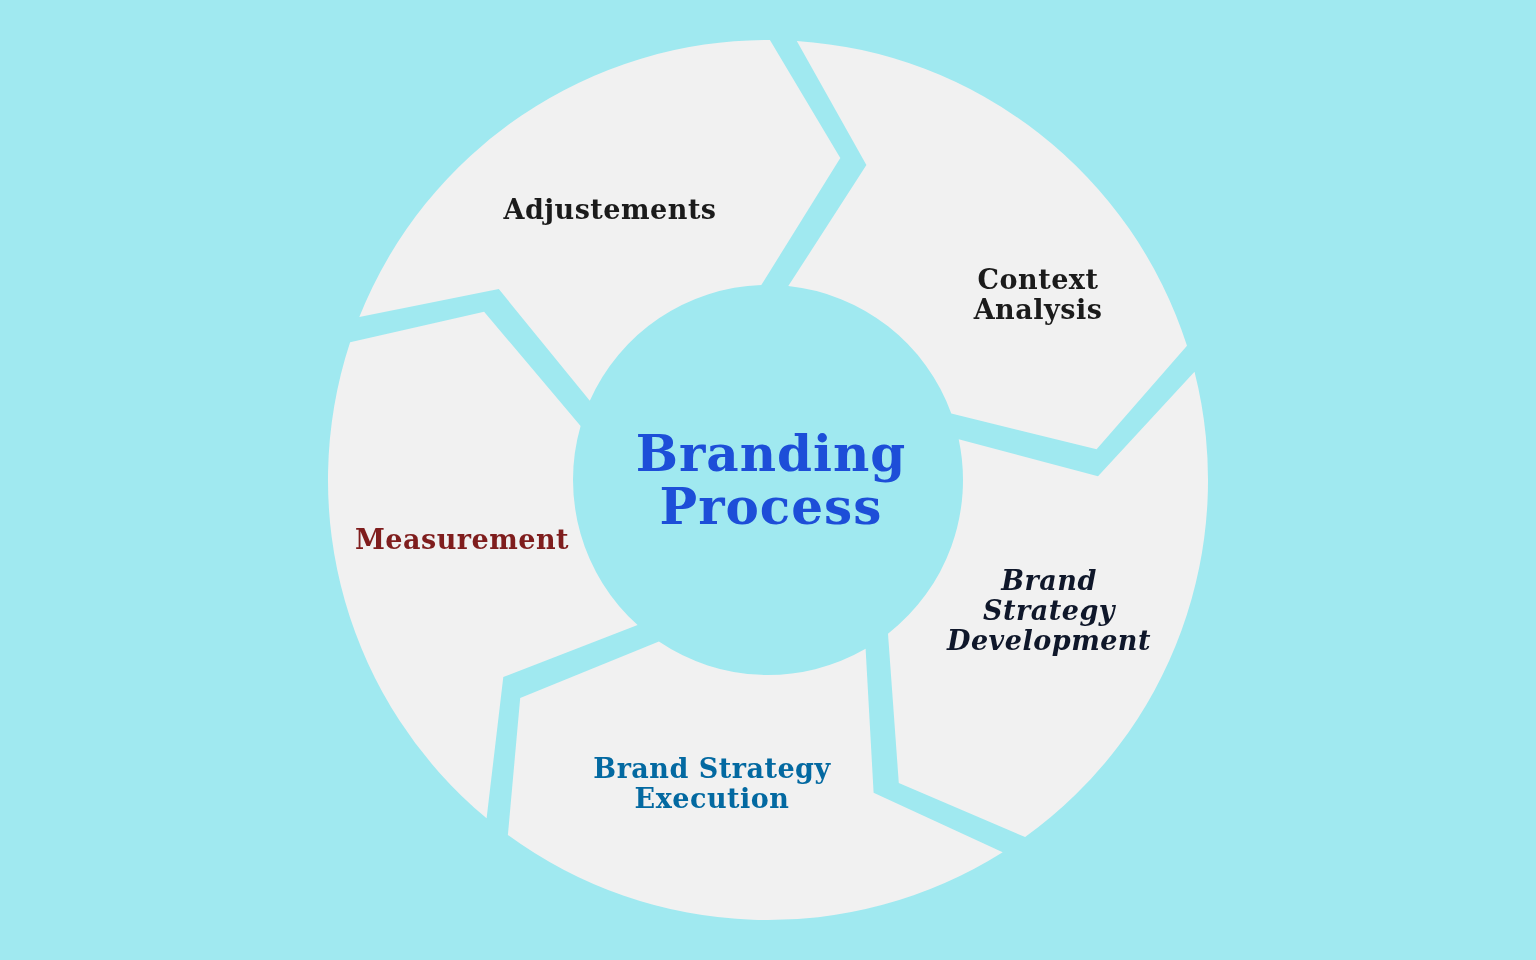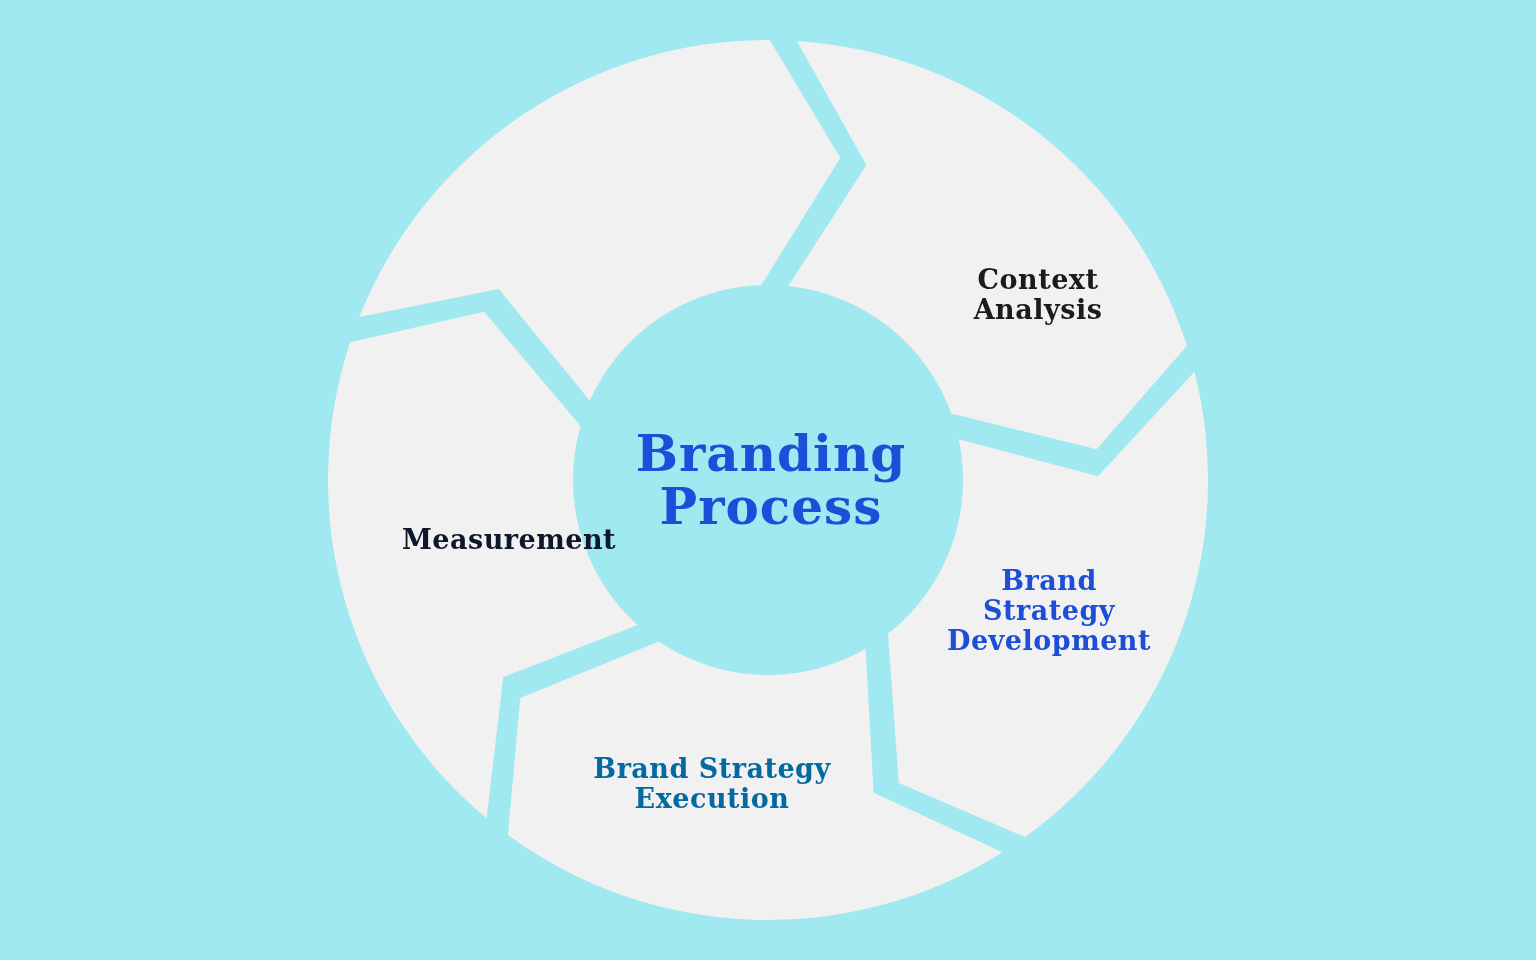--- a/index.html
+++ b/index.html
@@ -54,26 +54,27 @@
       <path d="M 359.3 316.9 A 440 440 0 0 1 769.9 40.0 L 840.3 158.0 L 761.3 285.1 A 195 195 0 0 0 589.8 400.8 L 498.8 289.1 Z" fill="#f1f1f1"></path>
       <path d="M 796.8 40.9 A 440 440 0 0 1 1187.0 345.8 L 1096.6 449.3 L 951.3 413.4 A 195 195 0 0 0 788.3 286.1 L 866.4 165.0 Z" fill="#f1f1f1"></path>
       <path d="M 1194.5 371.8 A 440 440 0 0 1 1025.1 837.1 L 898.8 783.0 L 888.0 633.7 A 195 195 0 0 0 958.7 439.3 L 1098.0 476.2 Z" fill="#f1f1f1"></path>
       <path d="M 1002.7 852.2 A 440 440 0 0 1 507.9 834.9 L 520.2 698.0 L 658.9 641.6 A 195 195 0 0 0 865.6 648.8 L 873.6 792.7 Z" fill="#f1f1f1"></path>
       <path d="M 486.6 818.3 A 440 440 0 0 1 350.1 342.3 L 484.1 311.7 L 580.6 426.1 A 195 195 0 0 0 637.6 625.0 L 503.3 677.0 Z" fill="#f1f1f1"></path>
     </svg>
 
   <div class="label title pos-title" style="color: #1d4ed8;">Branding
 Process</div>
 
+  <div class="label pos-0" style="color: rgb(27, 27, 27);">Adjustements</div>
 
   <div class="label pos-1" style="color: rgb(27, 27, 27);">Context
 Analysis</div>
 
-  <div class="label pos-2" style="color: #1d4ed8;">Brand
+  <div class="label pos-2" style="color: #0f172a; font-style: italic;">Brand
 Strategy
 Development</div>
 
   <div class="label pos-3" style="color: #0369a1;">Brand Strategy
 Execution</div>
 
-  <div class="label pos-4" style="color: #0f172a; margin-left: 47px;">Measurement</div>
+  <div class="label pos-4" style="color: #7f1d1d;">Measurement</div>
 
 </div>
 
 </body></html>

